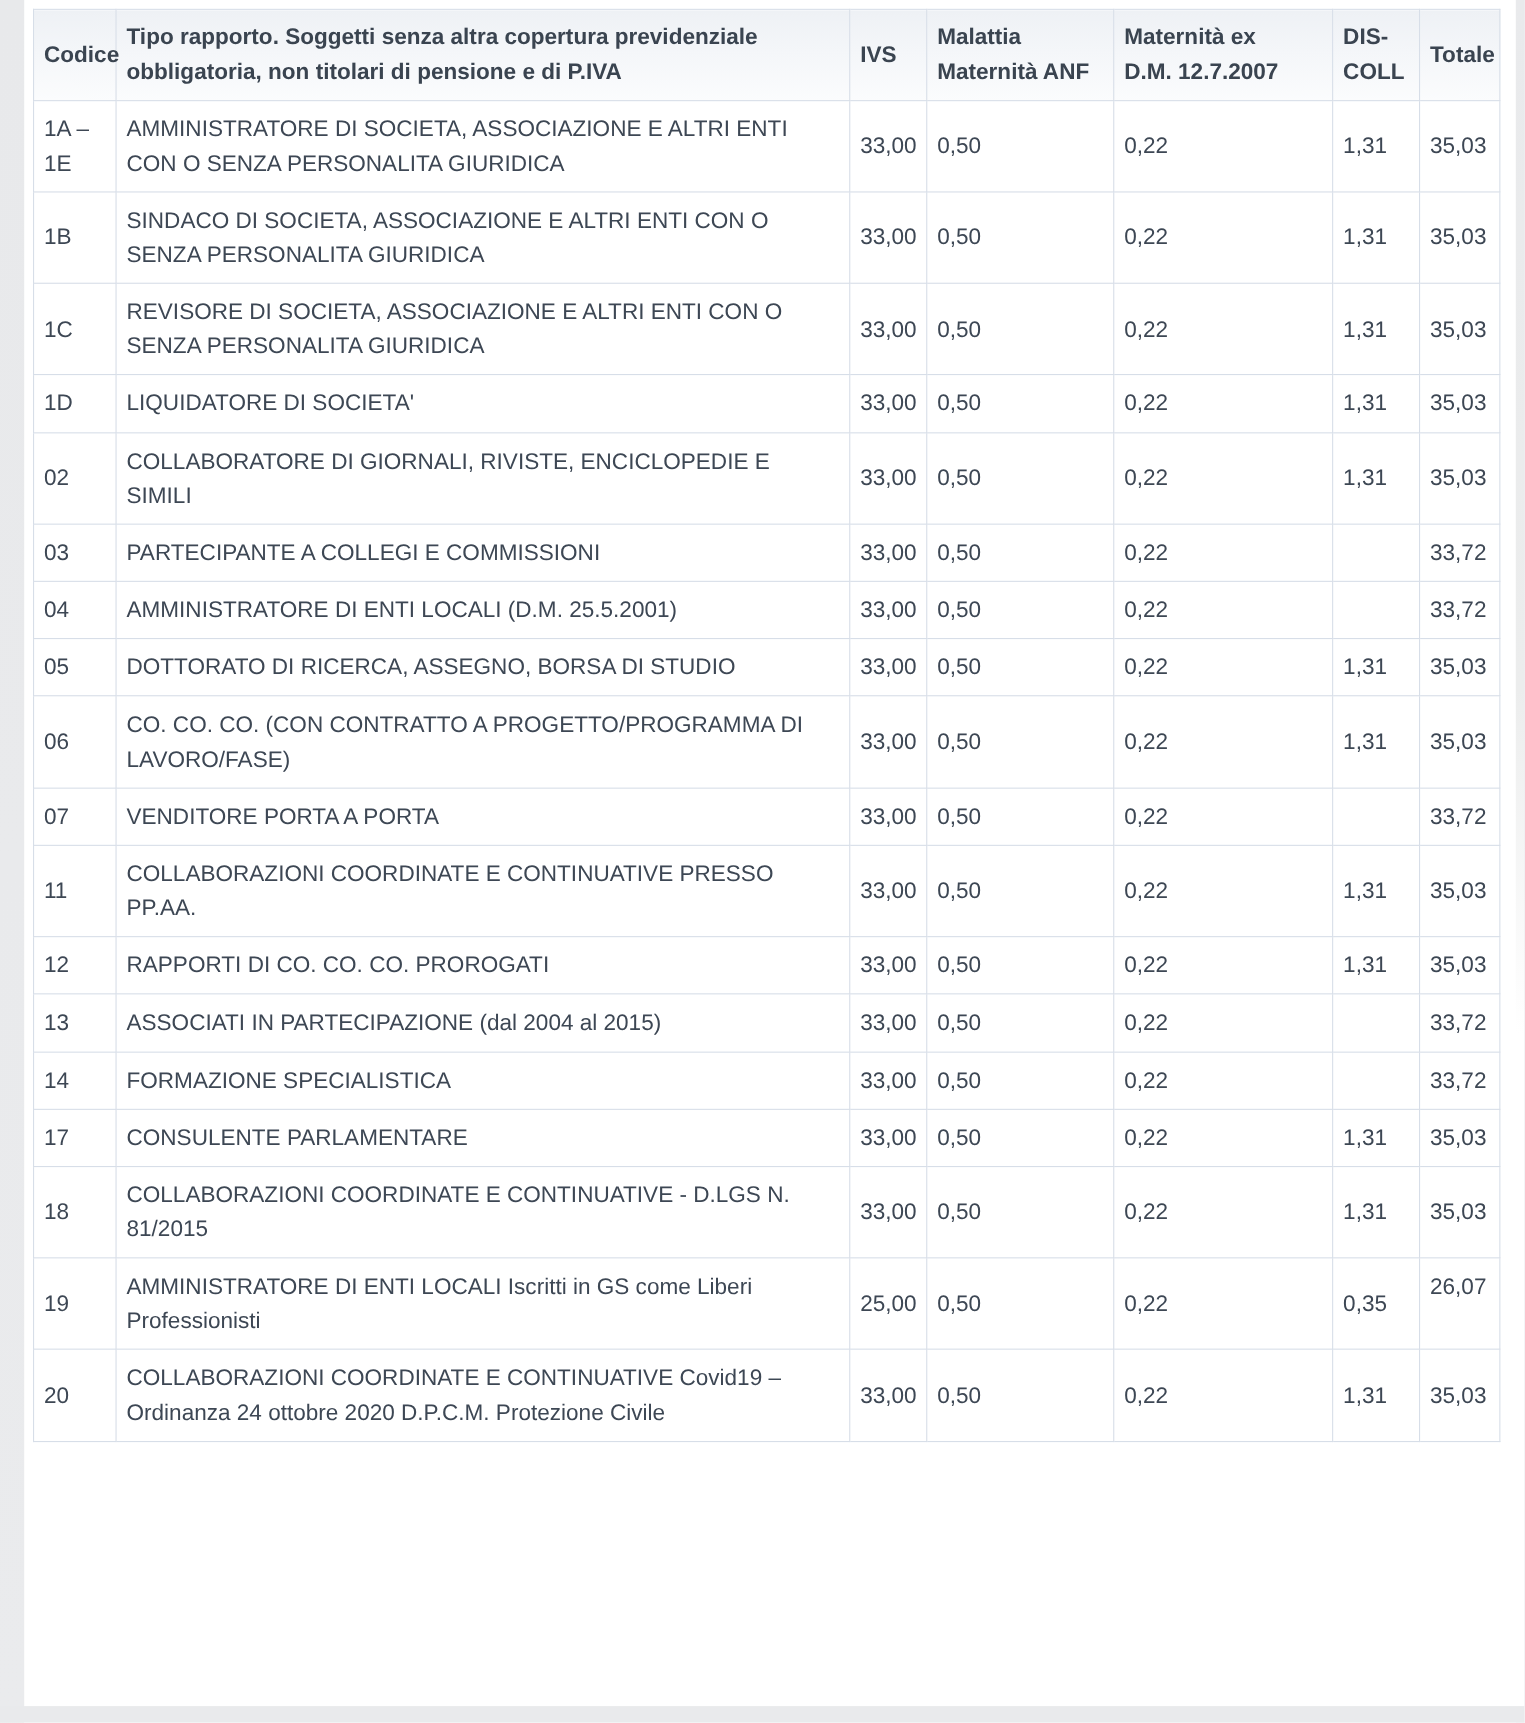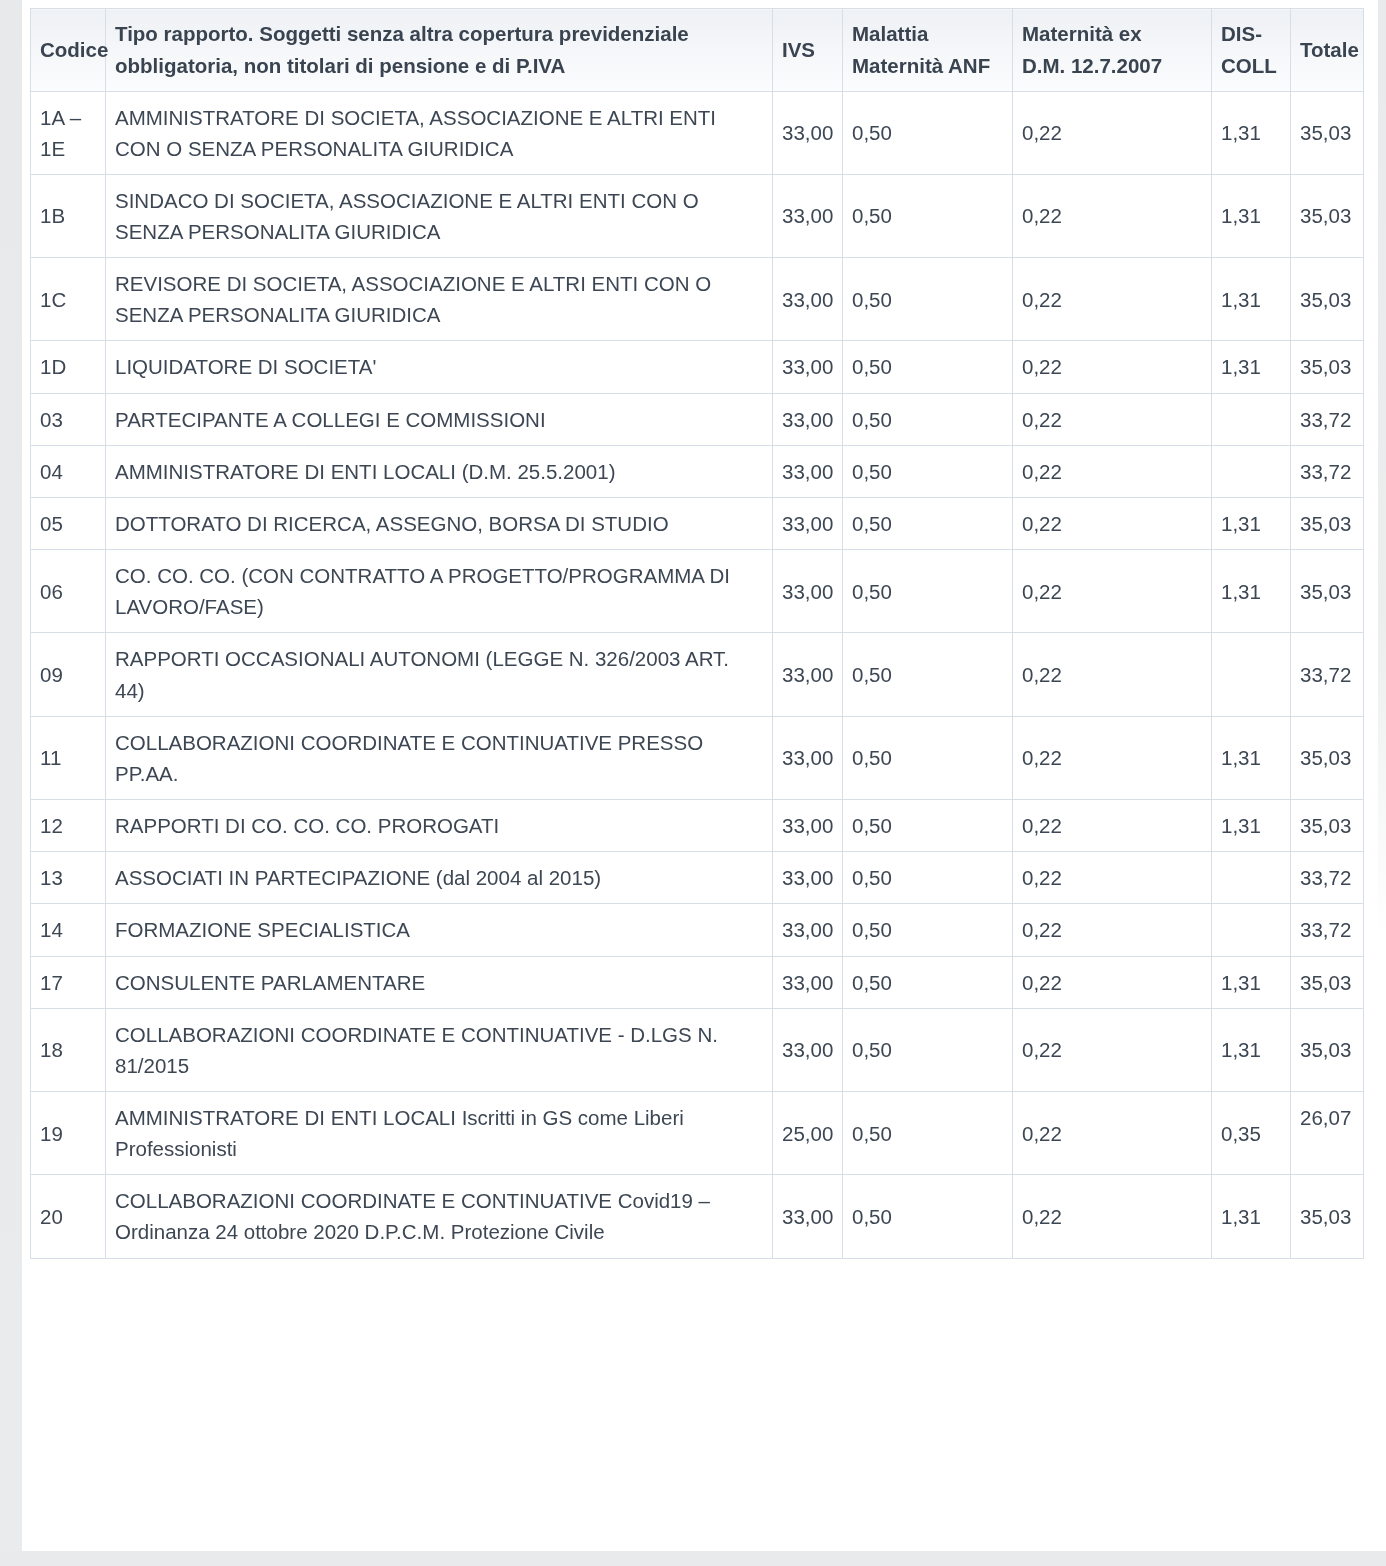--- a/index.html
+++ b/index.html
@@ -171,20 +171,29 @@
             <tr>
               <td class="cell-codice">1D</td>
               <td class="cell-tipo">LIQUIDATORE DI SOCIETA'</td>
               <td class="cell-num cell-ivs">33,00</td>
               <td class="cell-num">0,50</td>
               <td class="cell-num">0,22</td>
               <td class="cell-num">1,31</td>
               <td class="cell-tot">35,03</td>
             </tr>
             <tr>
+              <td class="cell-codice">02</td>
+              <td class="cell-tipo">COLLABORATORE DI GIORNALI, RIVISTE, ENCICLOPEDIE E SIMILI</td>
+              <td class="cell-num cell-ivs">33,00</td>
+              <td class="cell-num">0,50</td>
+              <td class="cell-num">0,22</td>
+              <td class="cell-num">1,31</td>
+              <td class="cell-tot">35,03</td>
+            </tr>
+            <tr>
               <td class="cell-codice">03</td>
               <td class="cell-tipo">PARTECIPANTE A COLLEGI E COMMISSIONI</td>
               <td class="cell-num cell-ivs">33,00</td>
               <td class="cell-num">0,50</td>
               <td class="cell-num">0,22</td>
               <td class="cell-num"></td>
               <td class="cell-tot">33,72</td>
             </tr>
             <tr>
               <td class="cell-codice">04</td>
@@ -207,22 +216,22 @@
             <tr>
               <td class="cell-codice">06</td>
               <td class="cell-tipo">CO. CO. CO. (CON CONTRATTO A PROGETTO/PROGRAMMA DI LAVORO/FASE)</td>
               <td class="cell-num cell-ivs">33,00</td>
               <td class="cell-num">0,50</td>
               <td class="cell-num">0,22</td>
               <td class="cell-num">1,31</td>
               <td class="cell-tot">35,03</td>
             </tr>
             <tr>
-              <td class="cell-codice">09</td>
-              <td class="cell-tipo">RAPPORTI OCCASIONALI AUTONOMI (LEGGE N. 326/2003 ART. 44)</td>
+              <td class="cell-codice">07</td>
+              <td class="cell-tipo">VENDITORE PORTA A PORTA</td>
               <td class="cell-num cell-ivs">33,00</td>
               <td class="cell-num">0,50</td>
               <td class="cell-num">0,22</td>
               <td class="cell-num"></td>
               <td class="cell-tot">33,72</td>
             </tr>
             <tr>
               <td class="cell-codice">11</td>
               <td class="cell-tipo">COLLABORAZIONI COORDINATE E CONTINUATIVE PRESSO PP.AA.</td>
               <td class="cell-num cell-ivs">33,00</td>

